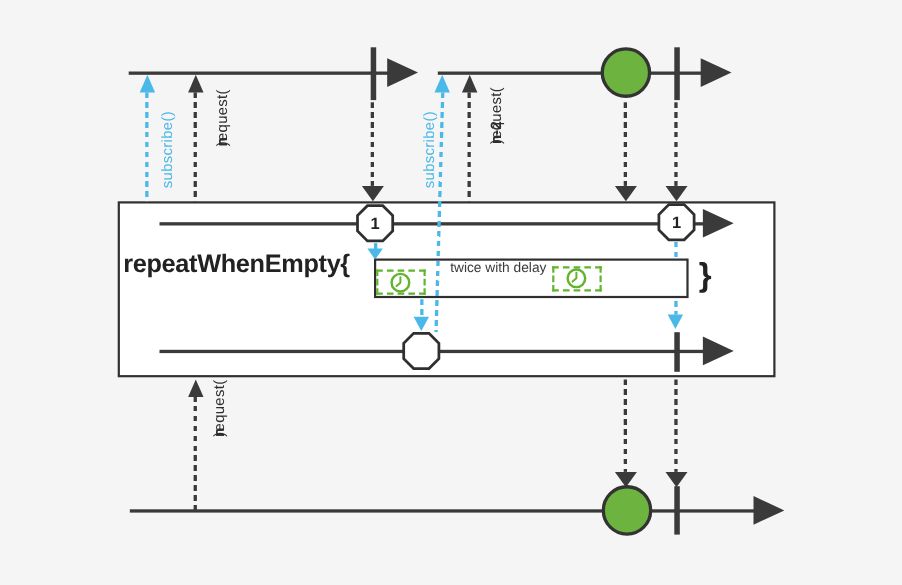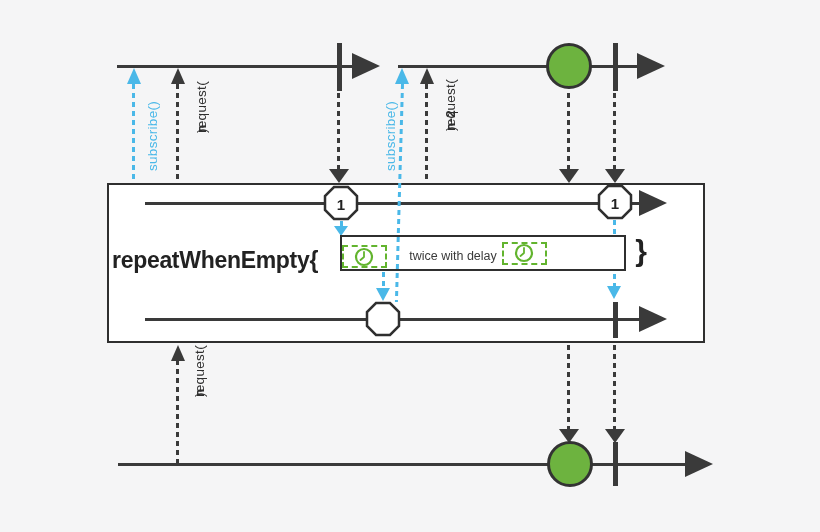--- a/index.html
+++ b/index.html
@@ -63,23 +63,23 @@
   <div class="gsq" style="left:342px;top:245px;width:45px;height:23px"></div>
   <svg style="left:354px;top:247px" width="20" height="20" viewBox="0 0 20 20">
     <circle cx="10" cy="10" r="8" fill="none" stroke="#62b42e" stroke-width="2.2"></circle>
     <path d="M10 10 L10 5 M10 10 L6.5 13" fill="none" stroke="#62b42e" stroke-width="1.8" stroke-linecap="round"></path>
   </svg>
   <div class="gsq" style="left:502px;top:242px;width:45px;height:23px"></div>
   <svg style="left:514px;top:243px" width="20" height="20" viewBox="0 0 20 20">
     <circle cx="10" cy="10" r="8" fill="none" stroke="#62b42e" stroke-width="2.2"></circle>
     <path d="M10 10 L10 5 M10 10 L6.5 13" fill="none" stroke="#62b42e" stroke-width="1.8" stroke-linecap="round"></path>
   </svg>
-  <div class="note" style="left:453px;top:256px">twice with delay</div>
+  <div class="note" style="left:453px;top:243px">twice with delay</div>
   <div class="brace" style="left:641px;top:251px">}</div>
-  <div class="op-label" style="left:112px;top:260px">repeatWhenEmpty{</div>
+  <div class="op-label" style="left:112px;top:240px">repeatWhenEmpty{</div>
 
   <div class="vdash blue" style="left:401px;top:84px;height:218px;transform:rotate(1.6deg);transform-origin:top left"></div>
 
   <div class="vdash blue" style="left:382px;top:272px;height:16px"></div>
   <div class="ar-down blue" style="left:376px;top:288px"></div>
 
   <svg style="left:324px;top:186px" width="34" height="34" viewBox="0 0 34 34">
     <polygon points="10,1 24,1 33,10 33,24 24,33 10,33 1,24 1,10" fill="#fff" stroke="#2f2f2f" stroke-width="2.5"></polygon>
   </svg>
   <div class="marker" style="left:341px;top:204px">1</div>

